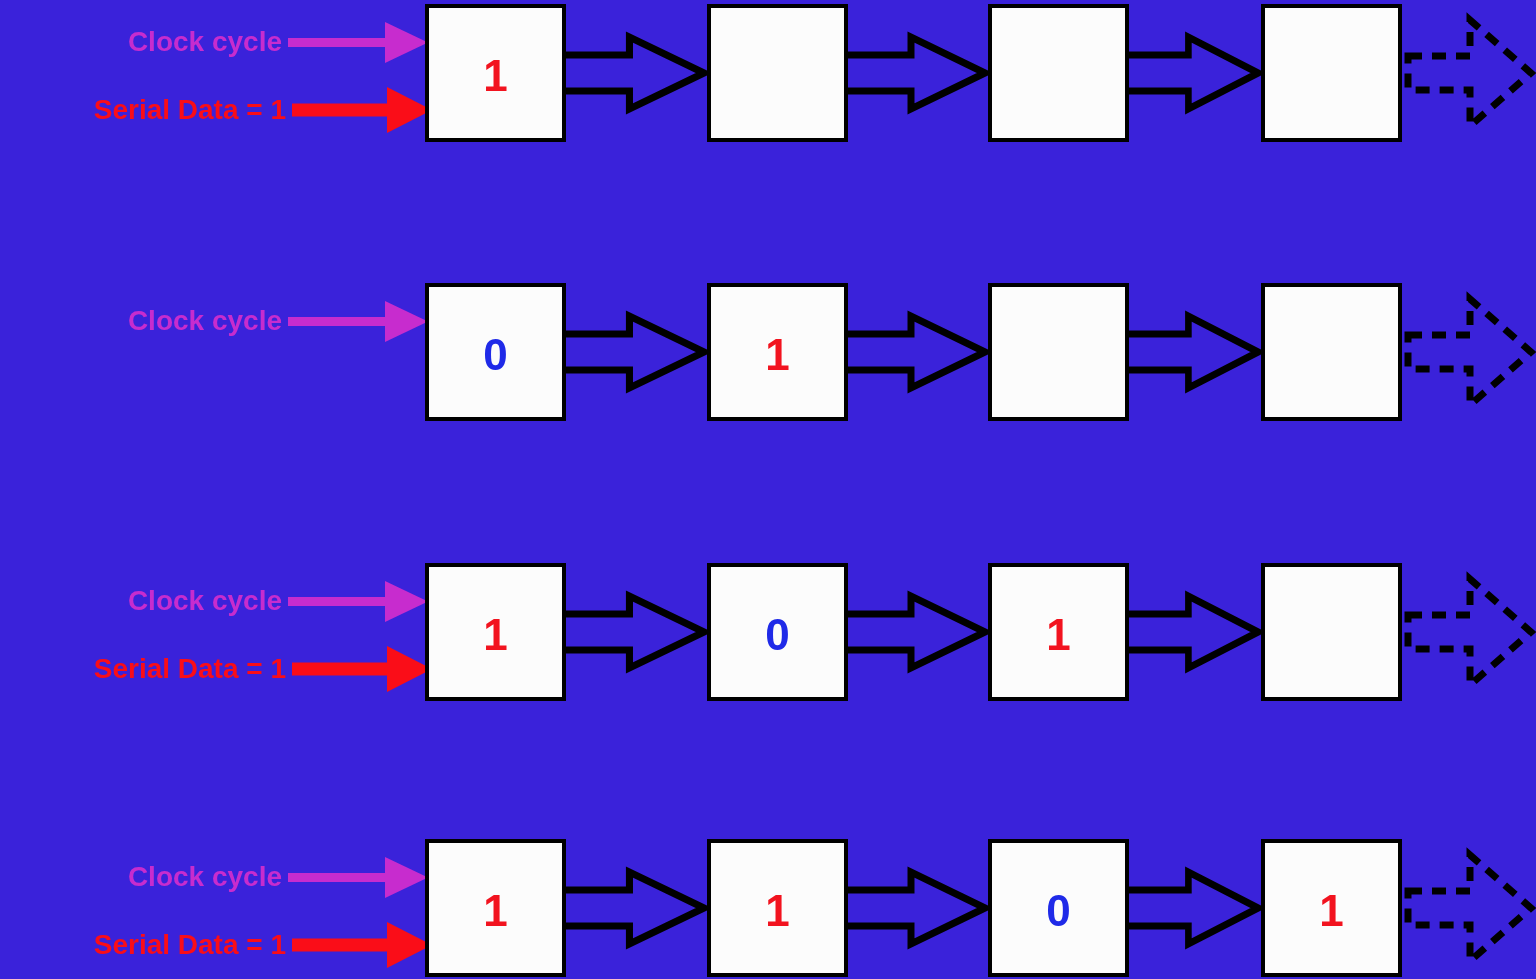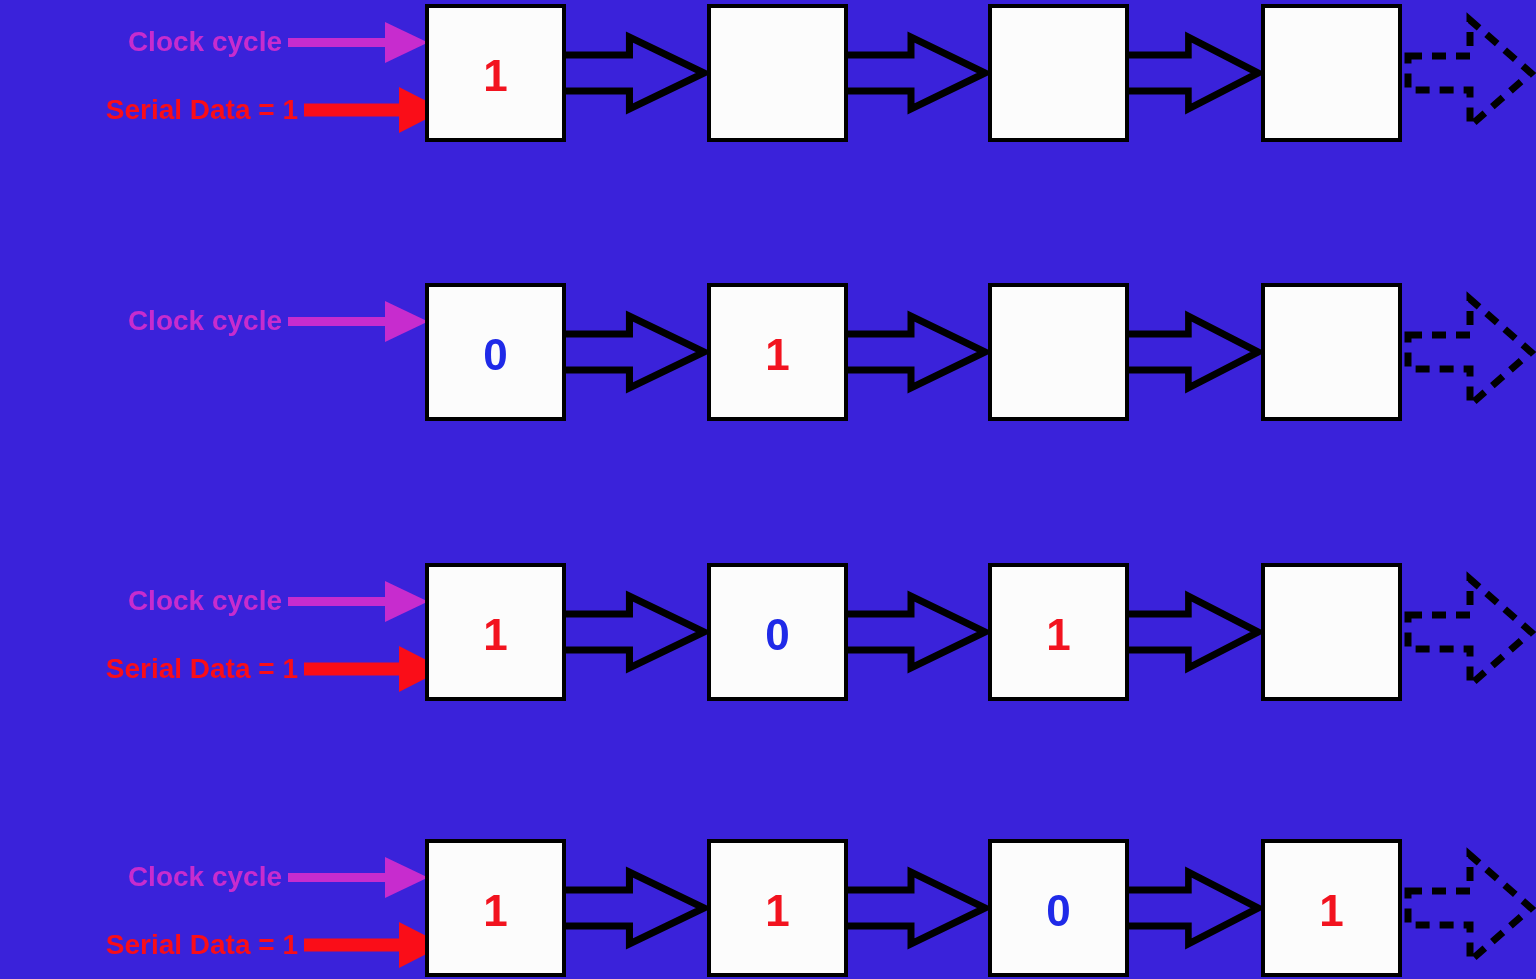--- a/index.html
+++ b/index.html
@@ -34,21 +34,21 @@
     left: 0;
     width: 282px;
     height: 56px;
     line-height: 56px;
     text-align: right;
     font-size: 28px;
     font-weight: bold;
     white-space: nowrap;
   }
   .clock-label { top: 10px; color: #c72cce; }
-  .serial-group { position: absolute; left: 16px; top: 78px; width: 430px; height: 56px; }
+  .serial-group { position: absolute; left: 4px; top: 78px; width: 430px; height: 56px; }
   .serial-label { top: 0; }
   [data-serial="1"] { color: #fa0d18; }
   [data-serial="0"] { color: #1427f4; }
 
   .label-arrow {
     position: absolute;
     left: 288px;
     top: 10px;
     width: 140px;
     height: 56px;

